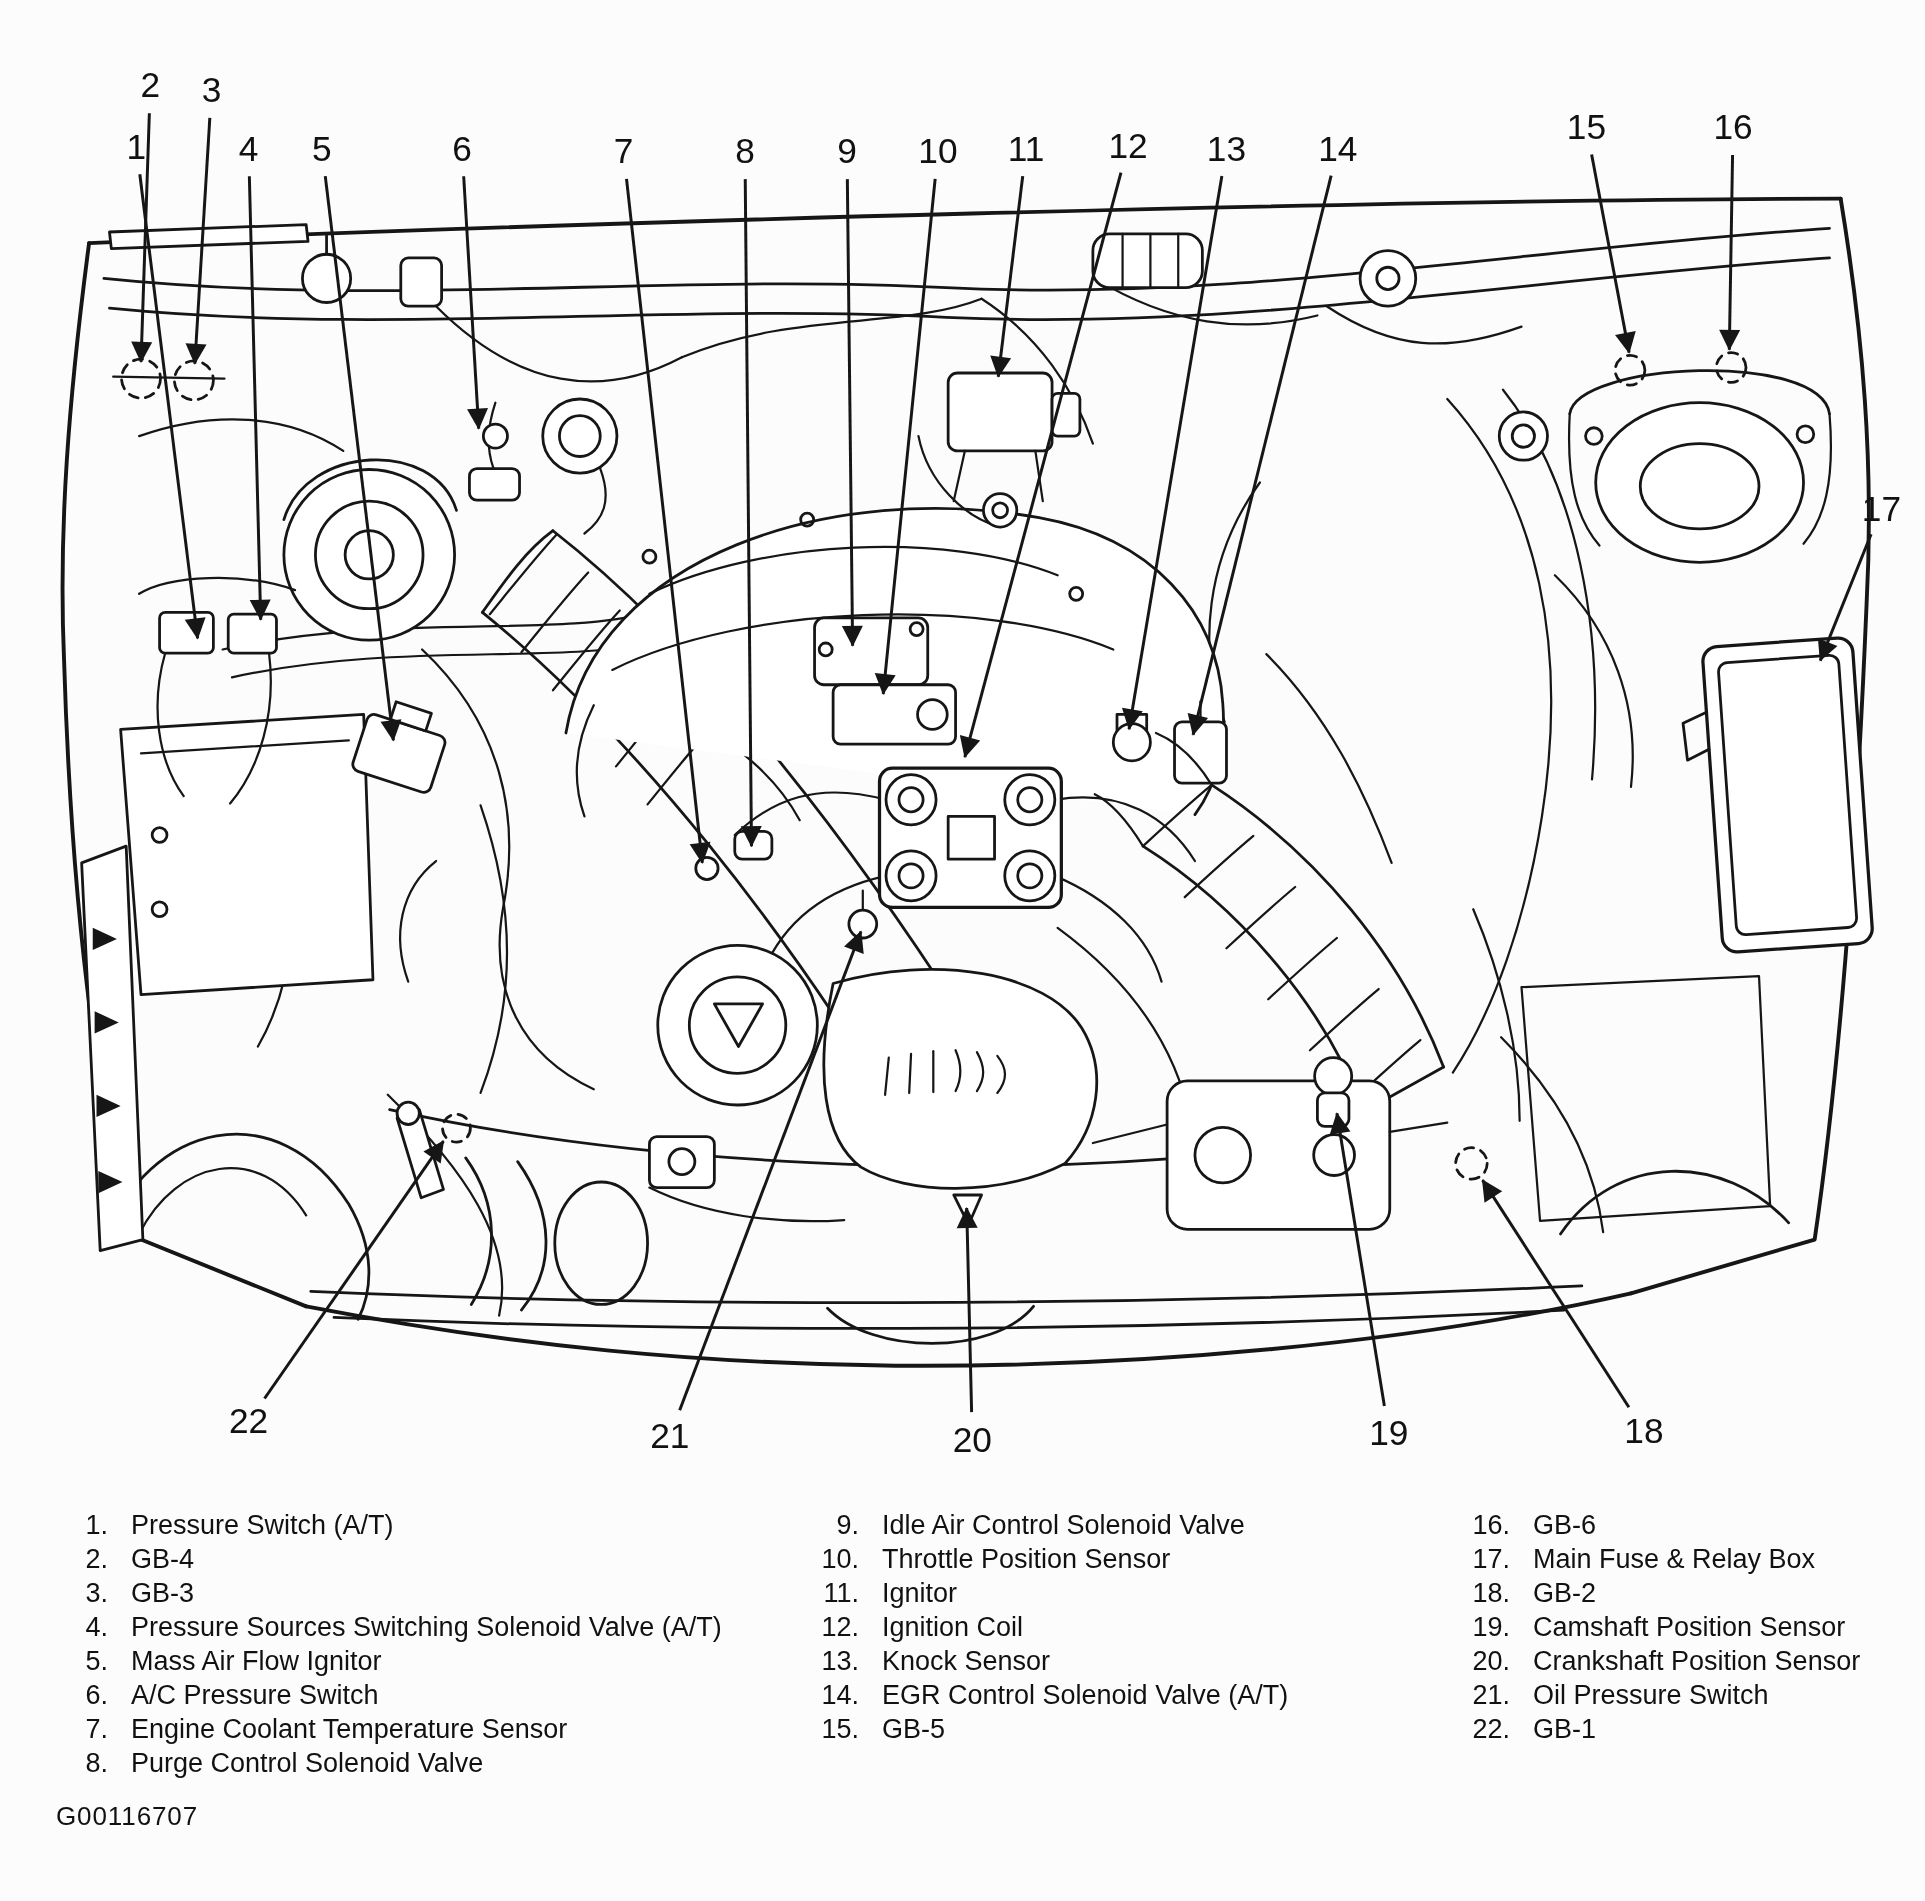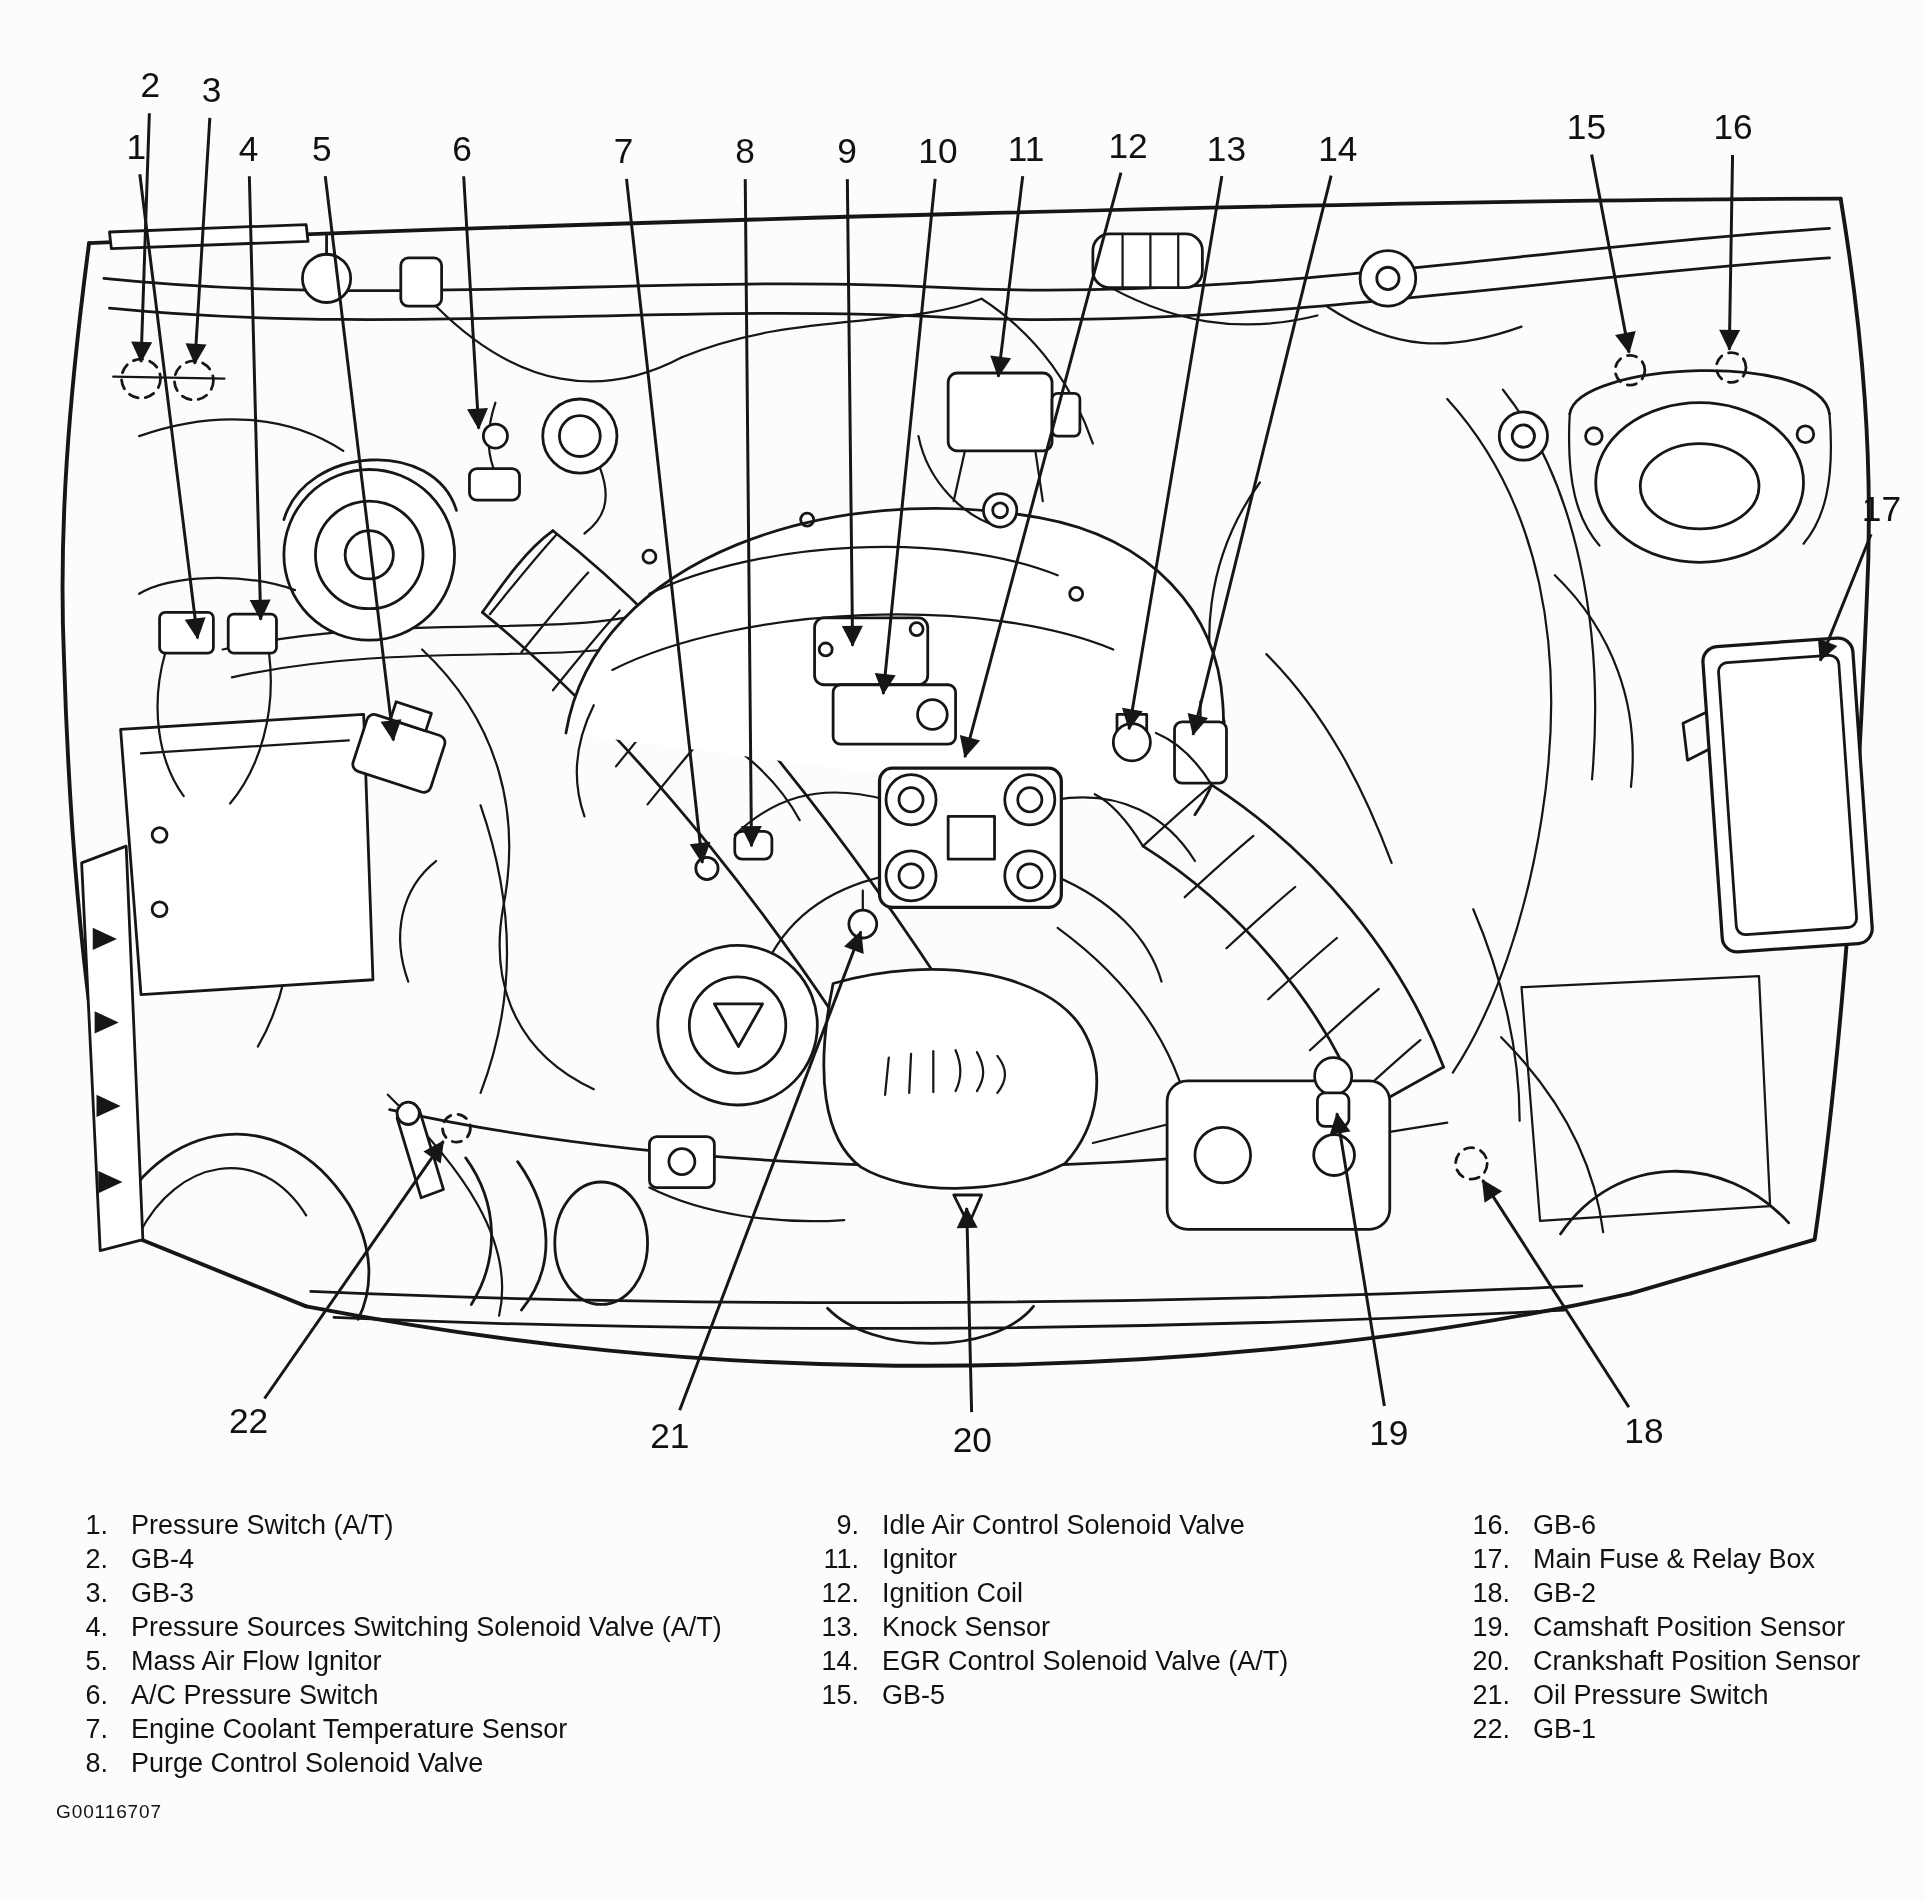--- a/index.html
+++ b/index.html
@@ -27,21 +27,21 @@
 
   .legend { position:absolute; left:0; top:1510px; width:1926px; }
   .legend-col { position:absolute; top:0; display:flex; flex-direction:column; }
   .legend-col.col1 { left:54px; }
   .legend-col.col2 { left:805px; }
   .legend-col.col3 { left:1456px; }
   .legend-row { display:flex; align-items:baseline; height:34px; font-size:27px; white-space:nowrap; }
   .legend-row .no  { width:54px; text-align:right; margin-right:23px; flex:0 0 auto; }
   .legend-row .lbl { flex:0 0 auto; }
 
-  .figure-code { position:absolute; left:56px; top:1801px; font-size:19px; letter-spacing:0.9px; }
+  .figure-code { position:absolute; left:56px; top:1801px; font-size:26px; letter-spacing:0.9px; }
 </style>
 </head>
 <body style="background: rgb(252, 252, 252);">
 
 <div class="stage">
 
   <svg class="diagram" width="1926" height="1902" viewBox="0 0 2076 2050">
     <defs>
       <marker id="arrowhead" viewBox="0 0 12 12" refX="10.5" refY="6" markerWidth="8.5" markerHeight="8.5" orient="auto-start-reverse">
         <path d="M1,1 L11,6 L1,11 Z" fill="#161616"></path>
@@ -439,20 +439,24 @@
           <span class="no">8.</span>
           <span class="lbl">Purge Control Solenoid Valve</span>
         </div>
       </div>
     <div class="legend-col col2">
         <div class="legend-row">
           <span class="no">9.</span>
           <span class="lbl">Idle Air Control Solenoid Valve</span>
         </div>
         <div class="legend-row">
+          <span class="no">10.</span>
+          <span class="lbl">Throttle Position Sensor</span>
+        </div>
+        <div class="legend-row">
           <span class="no">11.</span>
           <span class="lbl">Ignitor</span>
         </div>
         <div class="legend-row">
           <span class="no">12.</span>
           <span class="lbl">Ignition Coil</span>
         </div>
         <div class="legend-row">
           <span class="no">13.</span>
           <span class="lbl">Knock Sensor</span>

